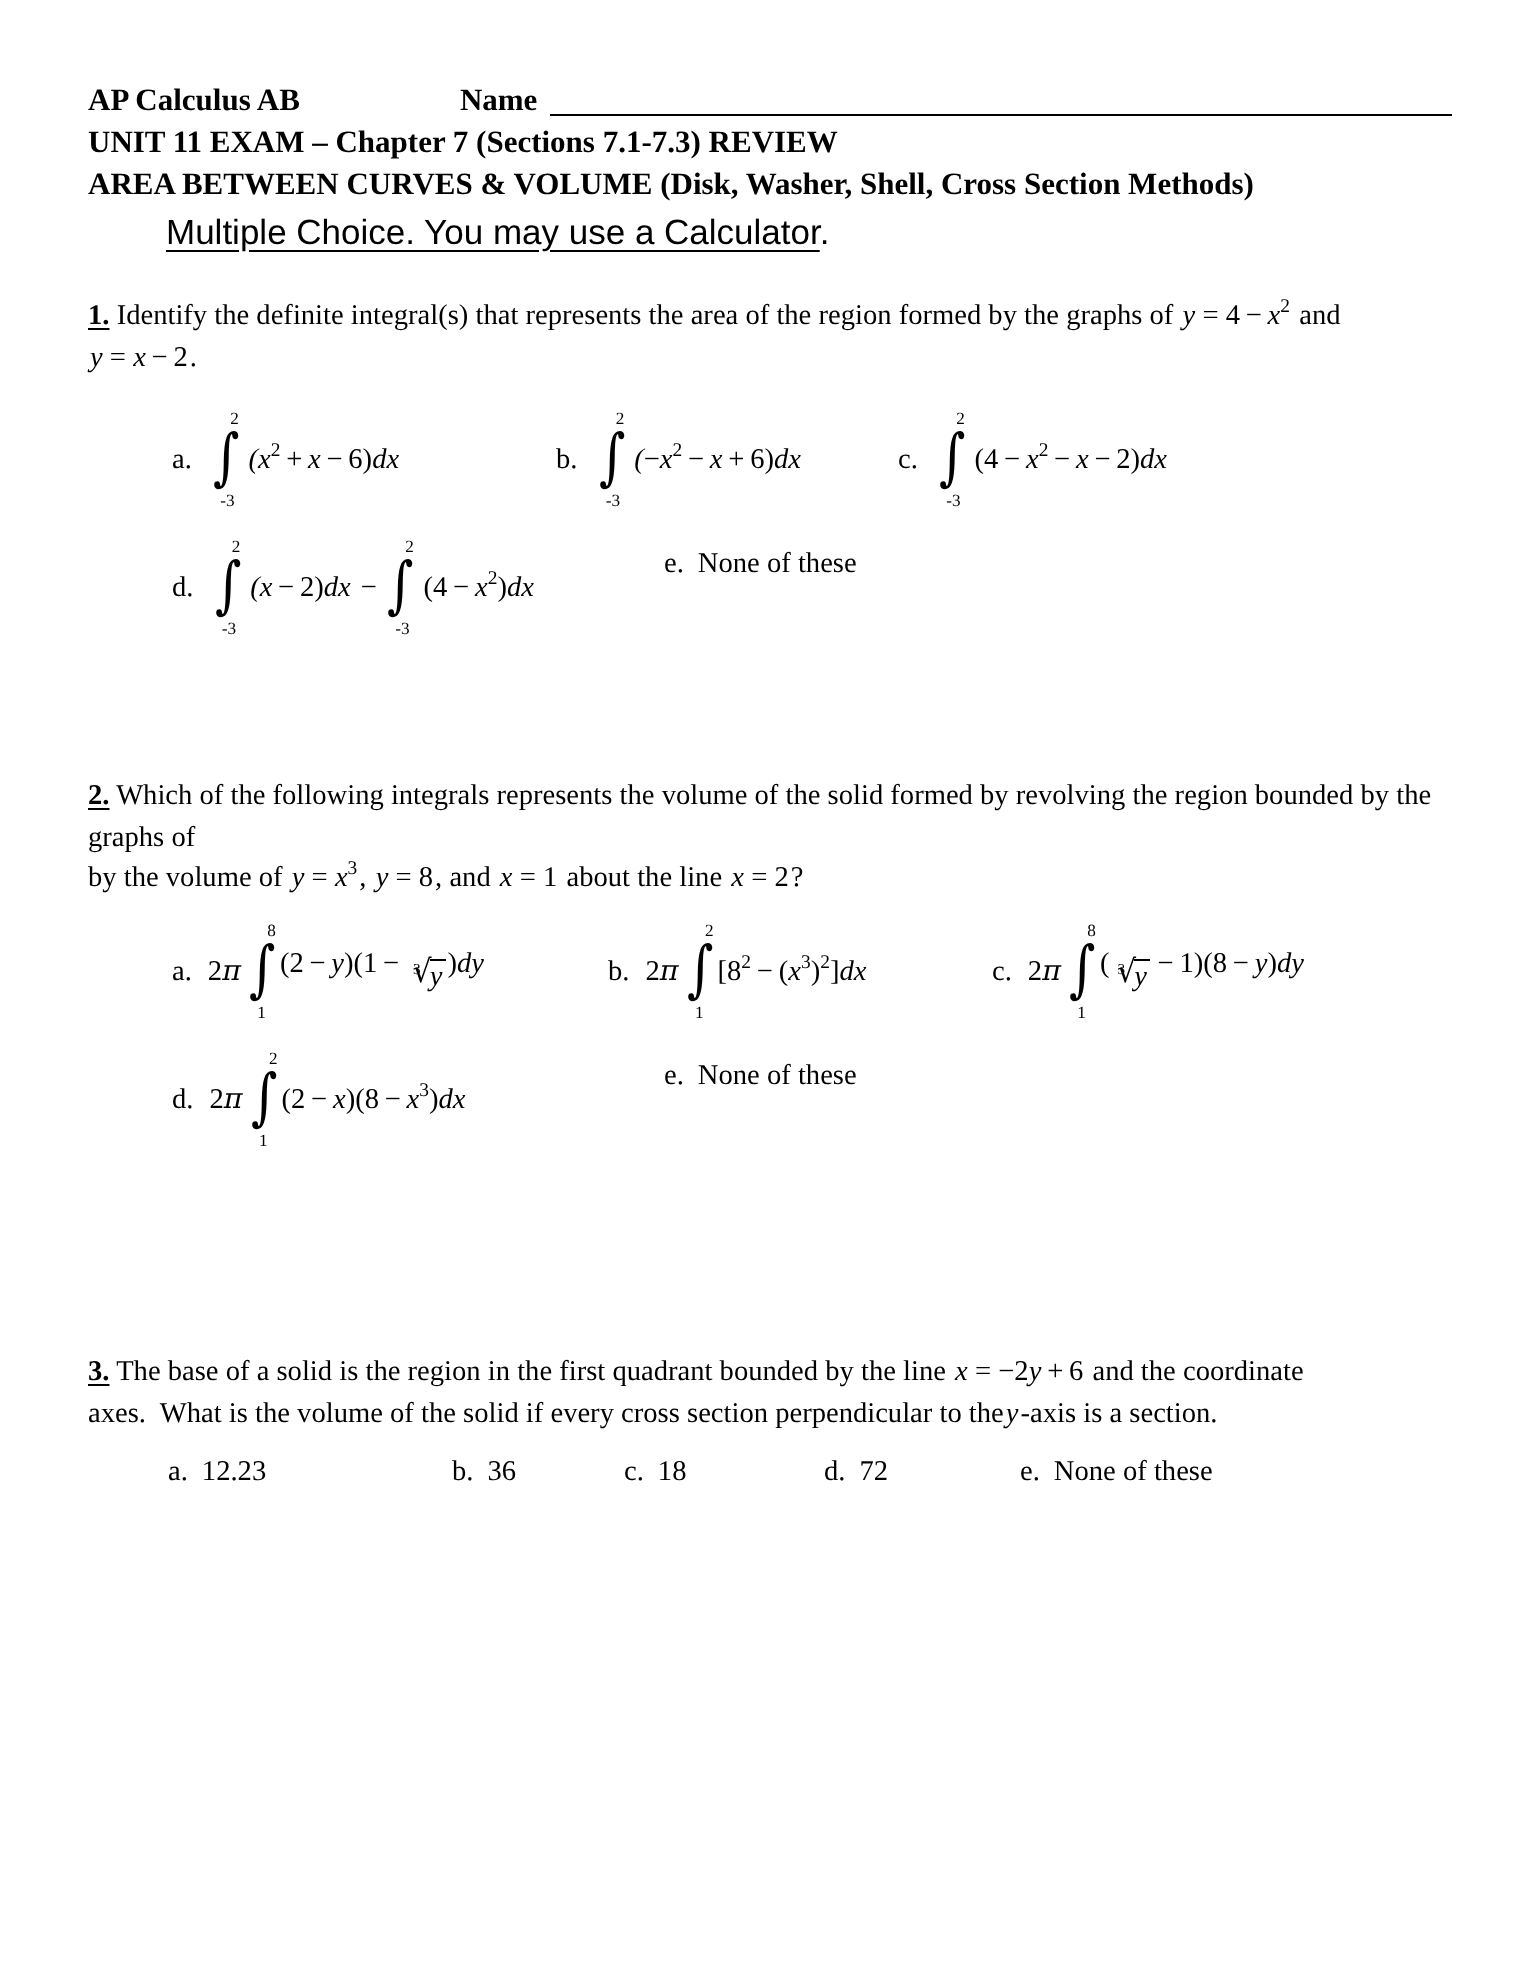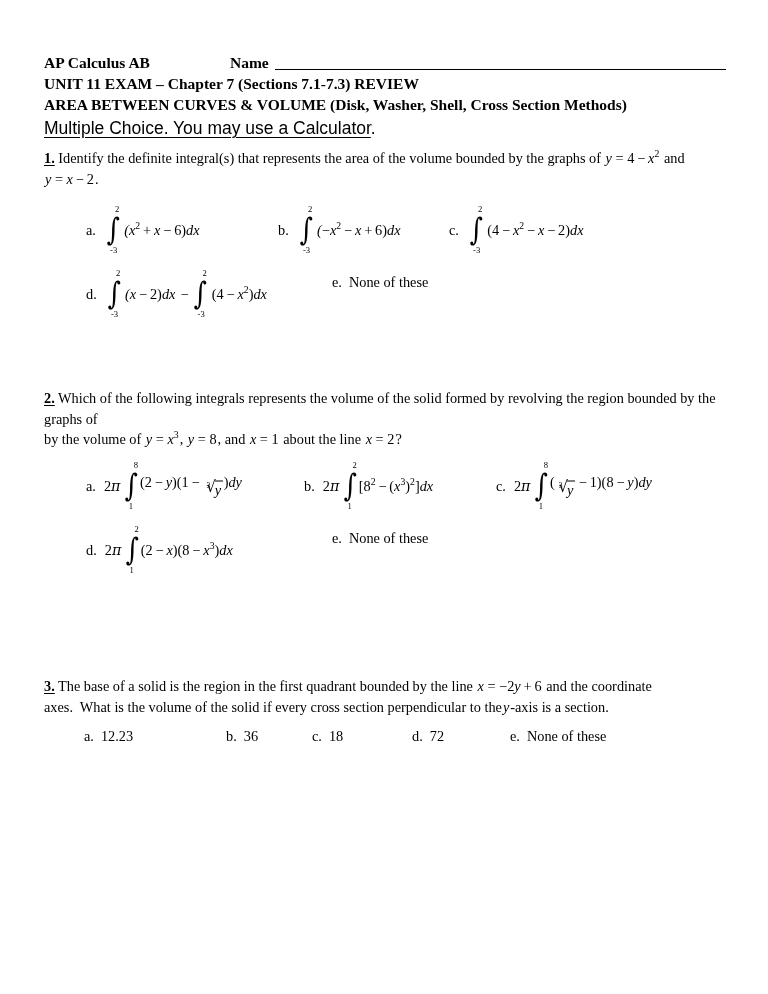--- a/index.html
+++ b/index.html
@@ -19,21 +19,21 @@
     position: absolute;
     left: 0; top: 0;
     width: 768px;
     height: 994px;
   }
 
   
   .header {
     position: absolute;
     left: 44px;
-    top: 52px;
+    top: 40px;
     width: 682px;
   }
   .hdr-line {
     font-weight: bold;
     font-size: 15.5px;
     line-height: 21px;
     white-space: nowrap;
   }
   .hdr-row1 {
     display: flex;
@@ -55,20 +55,21 @@
     font-family: "Liberation Sans", "DejaVu Sans", sans-serif;
     font-weight: normal;
     font-size: 17.5px;
     line-height: 23px;
     margin-top: 2px;
     white-space: nowrap;
   }
   .hdr-mc .ul {
     text-decoration: underline;
     text-underline-offset: 3px;
+    margin-left: 39px;
   }
 
   
   .question {
     position: absolute;
     width: 686px;
     left: 44px;
     font-size: 14.3px;
     line-height: 20.5px;
     text-align: left;
@@ -206,21 +207,21 @@
       <span class="hdr-name-label">Name</span>
       <span class="hdr-name-rule"></span>
     </div>
     <div class="hdr-line">UNIT 11 EXAM – Chapter 7 (Sections 7.1-7.3) REVIEW</div>
     <div class="hdr-line">AREA BETWEEN CURVES &amp; VOLUME (Disk, Washer, Shell, Cross Section Methods)</div>
     <div class="hdr-mc"><span class="ul">Multiple Choice.  You may use a Calculator</span><span>.</span></div>
   </div>
 
   <div class="question" id="q1">
     <span class="qnum">1.</span>
-    <span class="qtext">Identify the definite integral(s) that represents the area of the volume bounded by the graphs of</span>
+    <span class="qtext">Identify the definite integral(s) that represents the area of the region formed by the graphs of</span>
     <span class="m">y<span class="up">&nbsp;=&nbsp;4 − </span>x<sup class="exn">2</sup></span>
     <span>and</span>
     <br>
     <span class="m">y<span class="up">&nbsp;=&nbsp;</span>x<span class="up"> − 2</span></span><span>.</span>
   </div>
 
   <div class="choices" id="q1-choices-r1">
     <div class="choice" style="left:42px;">
       <span class="clabel">a.</span>
       <span class="integral">

